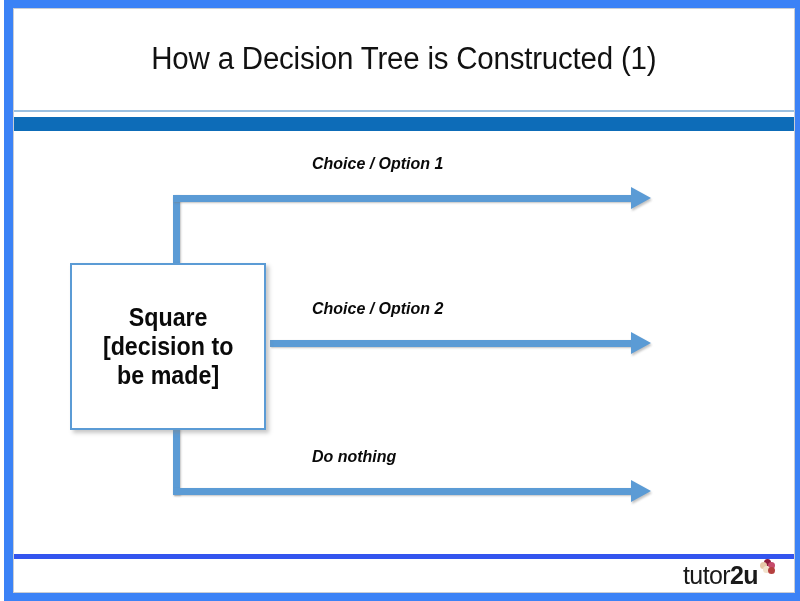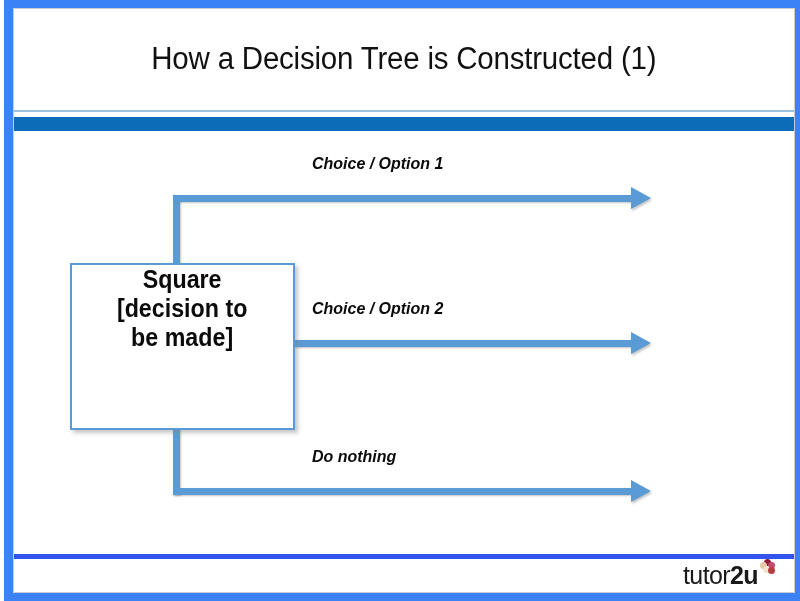--- a/index.html
+++ b/index.html
@@ -110,27 +110,28 @@
     position: absolute;
     background: #5b9bd5;
     box-shadow: 1px 1px 2px rgba(120,120,120,0.45);
   }
 
   
   .decision-box {
     position: absolute;
     left: 56px;
     top: 132px;
-    width: 225px;
+    width: 196px;
     height: 167px;
     box-sizing: border-box;
     background: #ffffff;
     border: 2px solid #5b9bd5;
     box-shadow: 3px 3px 4px rgba(130,130,130,0.45);
     display: flex;
+    align-items: center;
     justify-content: center;
     z-index: 5;
   }
   .decision-box-label {
     font-family: "Liberation Sans", sans-serif;
     font-weight: bold;
     font-size: 25px;
     line-height: 1.16;
     color: #0a0a0a;
     text-align: center;

